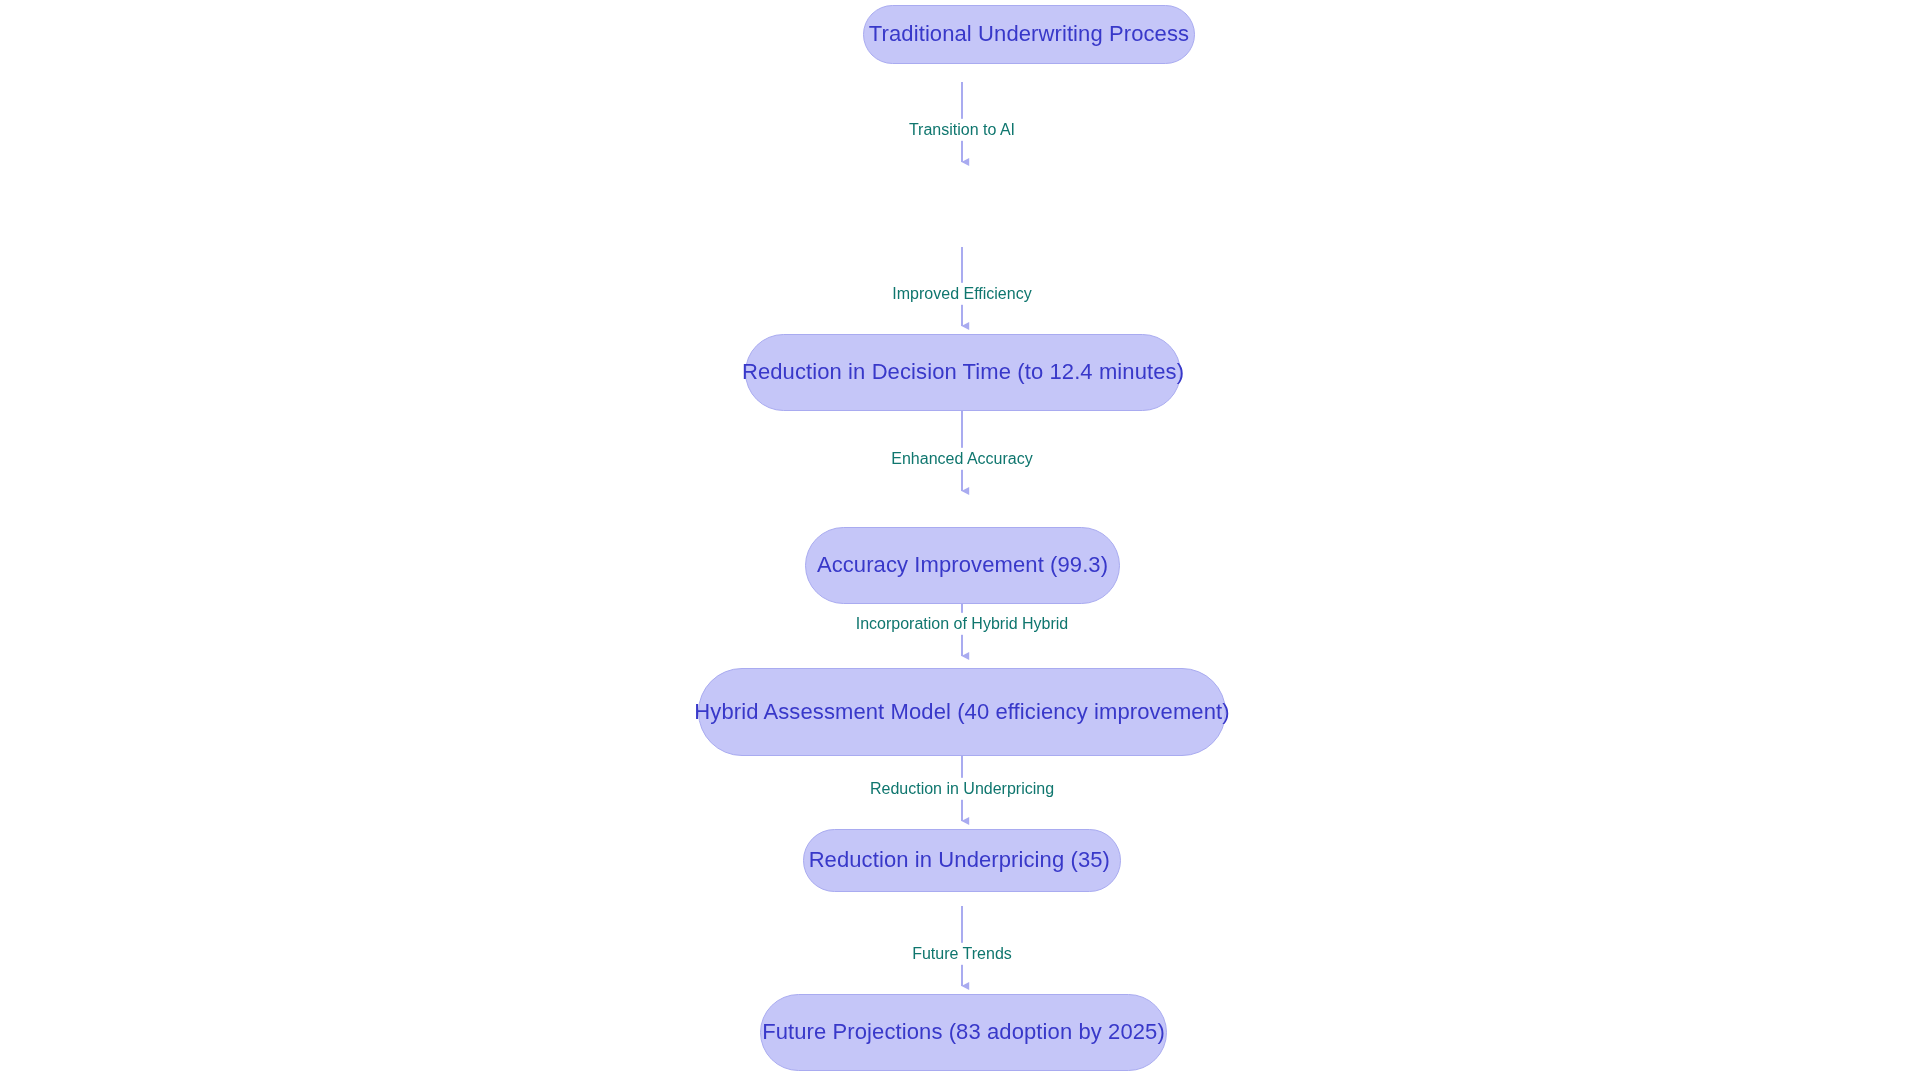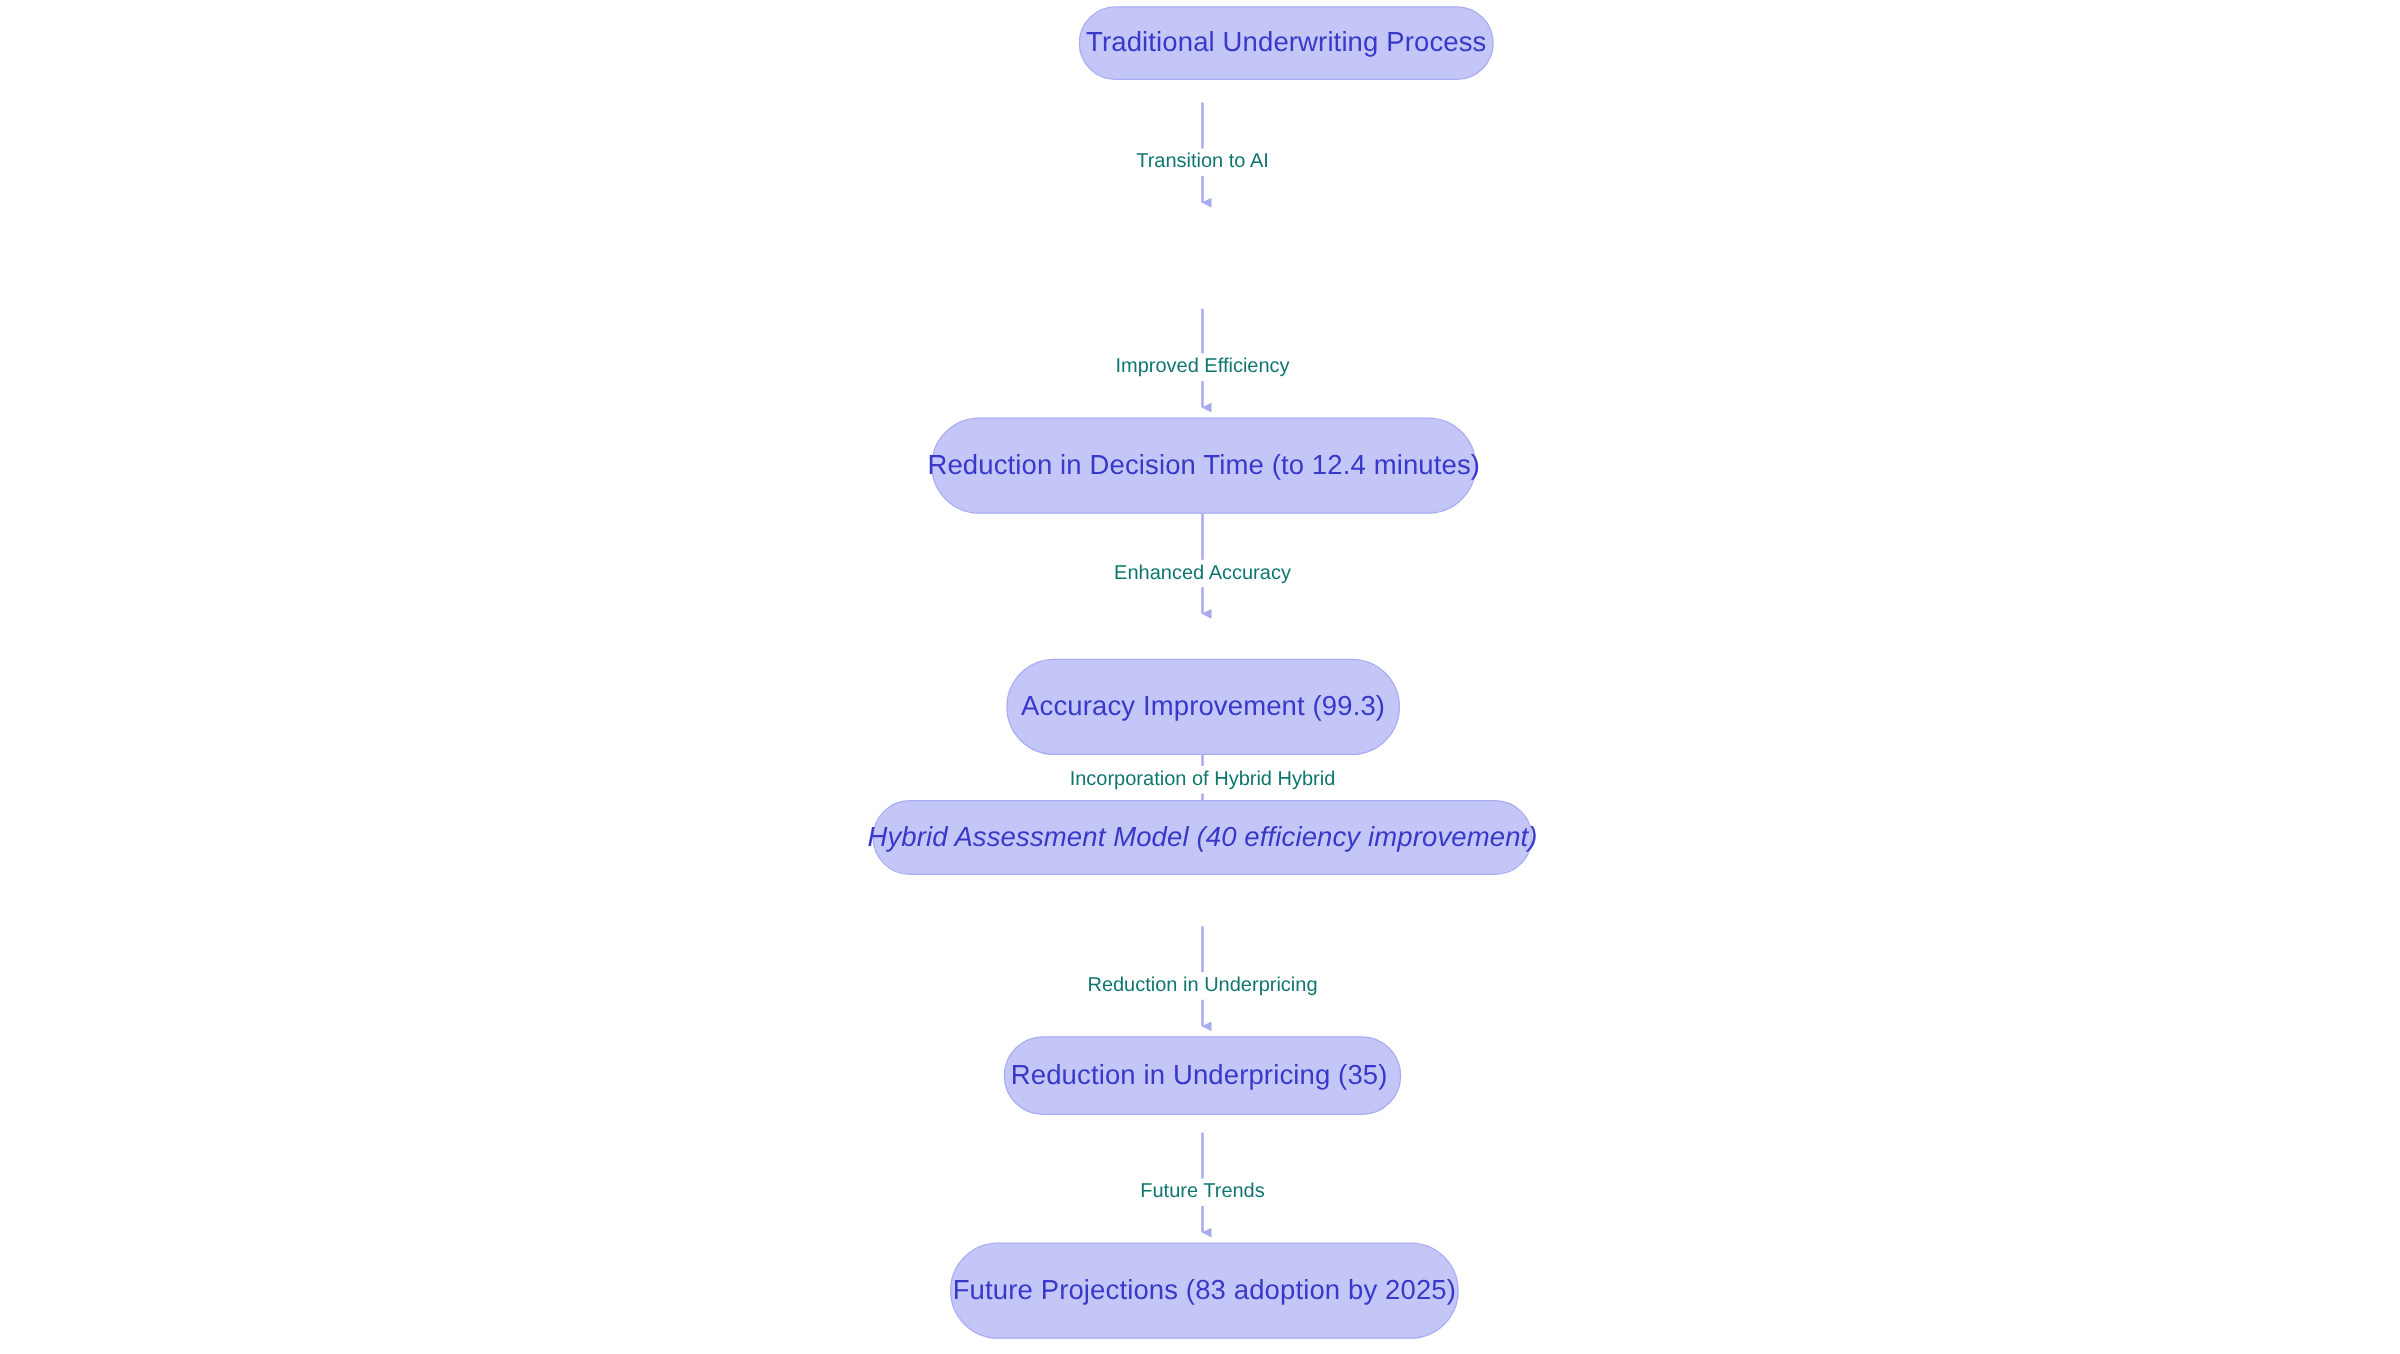--- a/index.html
+++ b/index.html
@@ -94,21 +94,21 @@
 
 
   <div class="node" style="left:745px; top:334px; width:436px; height:77px;">
     <span class="node-label">Reduction in Decision Time (to 12.4 minutes)</span>
   </div>
 
   <div class="node" style="left:805px; top:499px; width:315px; height:77px;margin-top:28px;">
     <span class="node-label">Accuracy Improvement (99.3)</span>
   </div>
 
-  <div class="node" style="left:698px; top:640px; width:528px; height:60px;font-style:italic;">
+  <div class="node" style="left:698px; top:668px; width:528px; height:88px;">
     <span class="node-label">Hybrid Assessment Model (40 efficiency improvement)</span>
   </div>
 
   <div class="node" style="left:803px; top:829px; width:318px; height:63px;justify-content:flex-end;">
     <span class="node-label">Reduction in Underpricing (35)</span>
   </div>
 
   <div class="node" style="left:760px; top:994px; width:407px; height:77px;">
     <span class="node-label">Future Projections (83 adoption by 2025)</span>
   </div>

